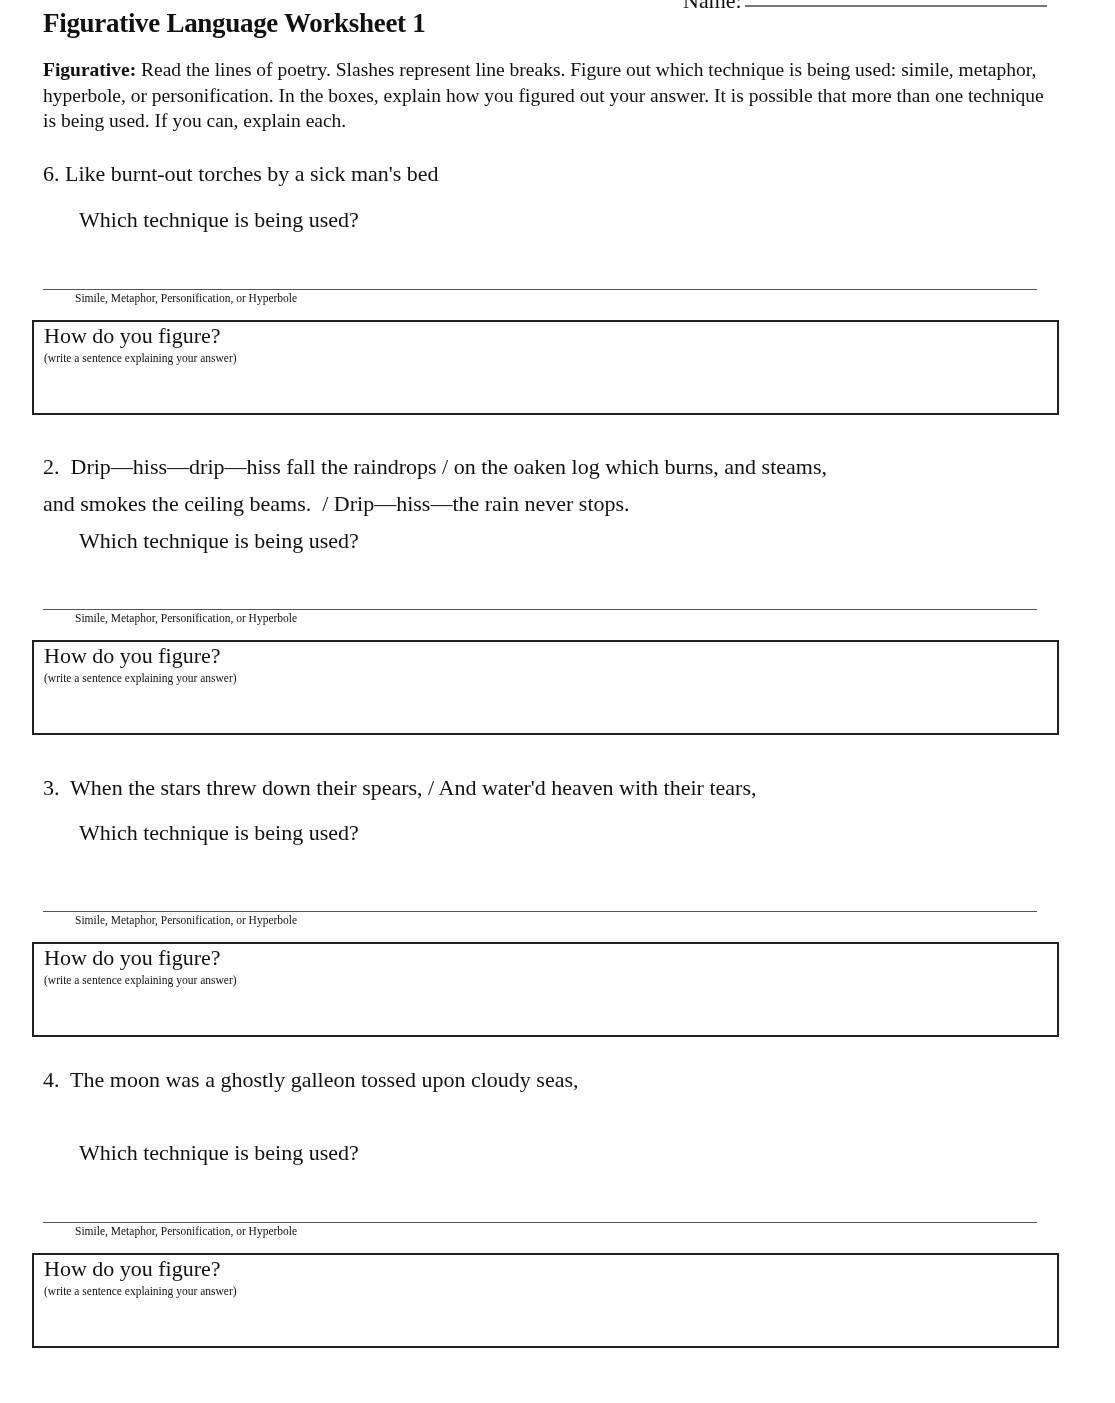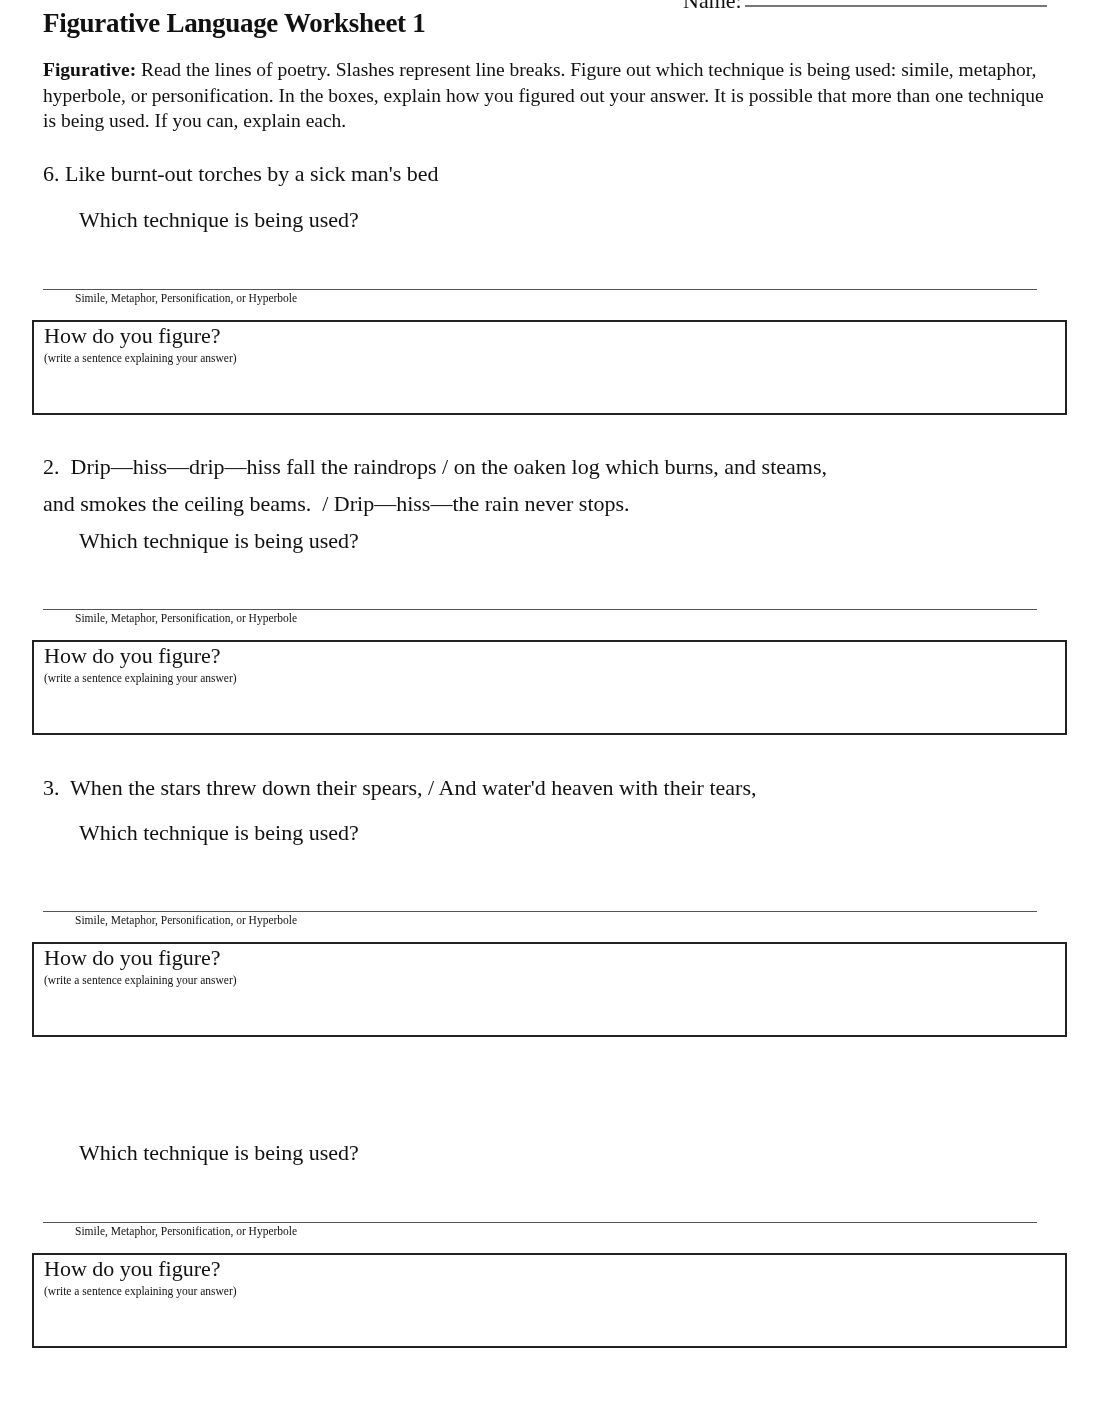--- a/index.html
+++ b/index.html
@@ -10,21 +10,21 @@
   .abs { position: absolute; }
   .name-label { left: 683px; top: -12px; font-size: 22px; }
   .name-line { left: 745px; top: 5px; width: 302px; height: 0; border-top: 2px solid #777; }
   .title { left: 43px; top: 8px; font-size: 27px; font-weight: bold; letter-spacing: -0.3px; white-space: nowrap; }
   .directions { left: 43px; top: 57px; width: 1010px; font-size: 19.5px; line-height: 25.5px; }
   .directions b { font-weight: bold; }
   .question { font-size: 22px; line-height: 28px; white-space: nowrap; }
   .prompt { font-size: 22px; white-space: nowrap; margin-left: 36px; }
   .answer-line { left: 43px; width: 994px; height: 0; border-top: 1px solid #555; }
   .hint { left: 43px; font-size: 11.5px; white-space: nowrap; margin-left: 32px; }
-  .box { left: 32px; width: 1023px; height: 91px; border: 2px solid #222; padding-left: 8px; }
+  .box { left: 32px; width: 1023px; height: 91px; border: 2px solid #222; }
   .box-title { position: absolute; left: 10px; top: 1px; font-size: 22px; white-space: nowrap; }
   .box-sub { position: absolute; left: 10px; top: 30px; font-size: 11.5px; white-space: nowrap; }
 </style>
 </head>
 <body>
 
 <span class="abs name-label">Name:</span>
 <div class="abs name-line"></div>
 
 <div class="abs title">Figurative Language Worksheet 1</div>
@@ -66,20 +66,21 @@
   <div class="abs answer-line" style="top:911px;"></div>
   <div class="abs hint" style="top:914px;">Simile, Metaphor, Personification, or Hyperbole</div>
   <div class="abs box" style="top:942px;">
     <div class="box-title">How do you figure?</div>
     <div class="box-sub">(write a sentence explaining your answer)</div>
   </div>
 </div>
 
 <div>
   <div class="abs question" style="left:43px;top:1066px;">
+    <div style="white-space:pre;">4.  The moon was a ghostly galleon tossed upon cloudy seas,</div>
   </div>
   <div class="abs prompt" style="left:43px;top:1140px;">Which technique is being used?</div>
   <div class="abs answer-line" style="top:1222px;"></div>
   <div class="abs hint" style="top:1225px;">Simile, Metaphor, Personification, or Hyperbole</div>
   <div class="abs box" style="top:1253px;">
     <div class="box-title">How do you figure?</div>
     <div class="box-sub">(write a sentence explaining your answer)</div>
   </div>
 </div>
 

